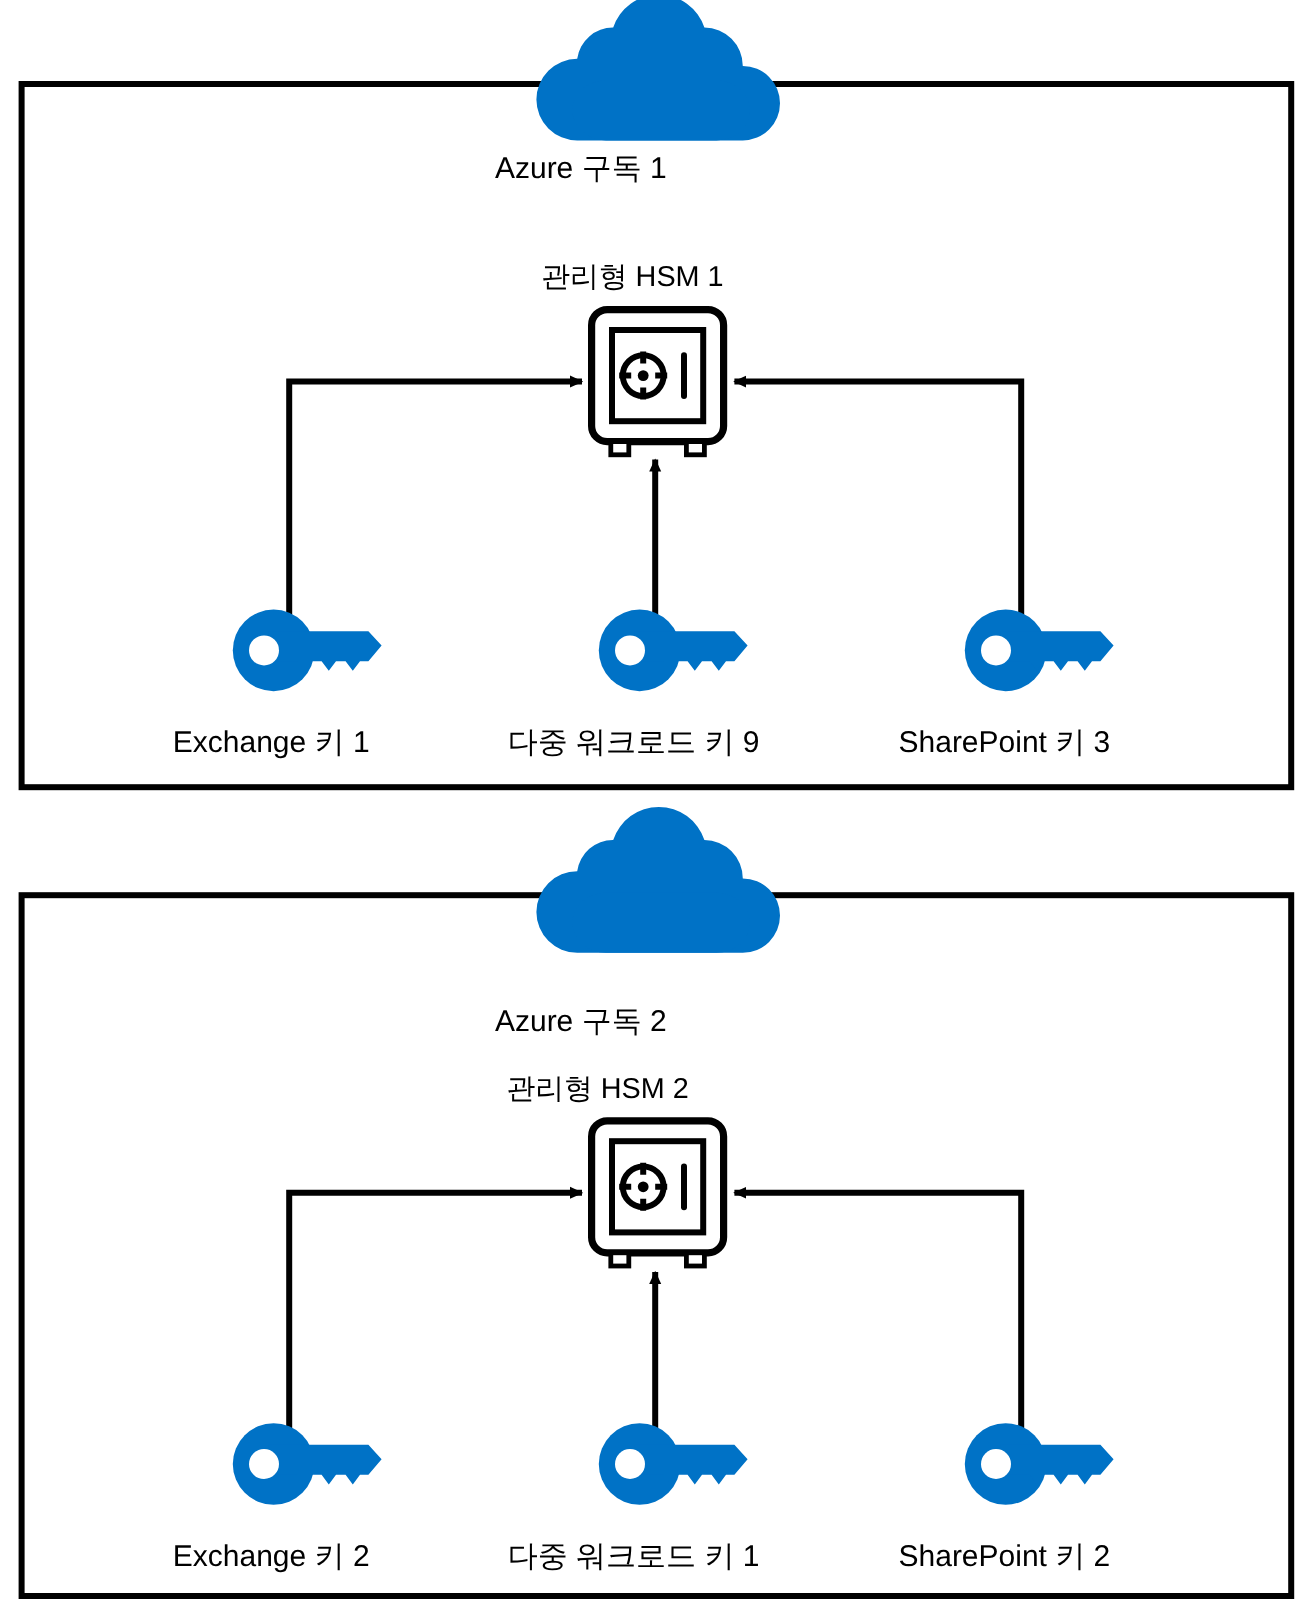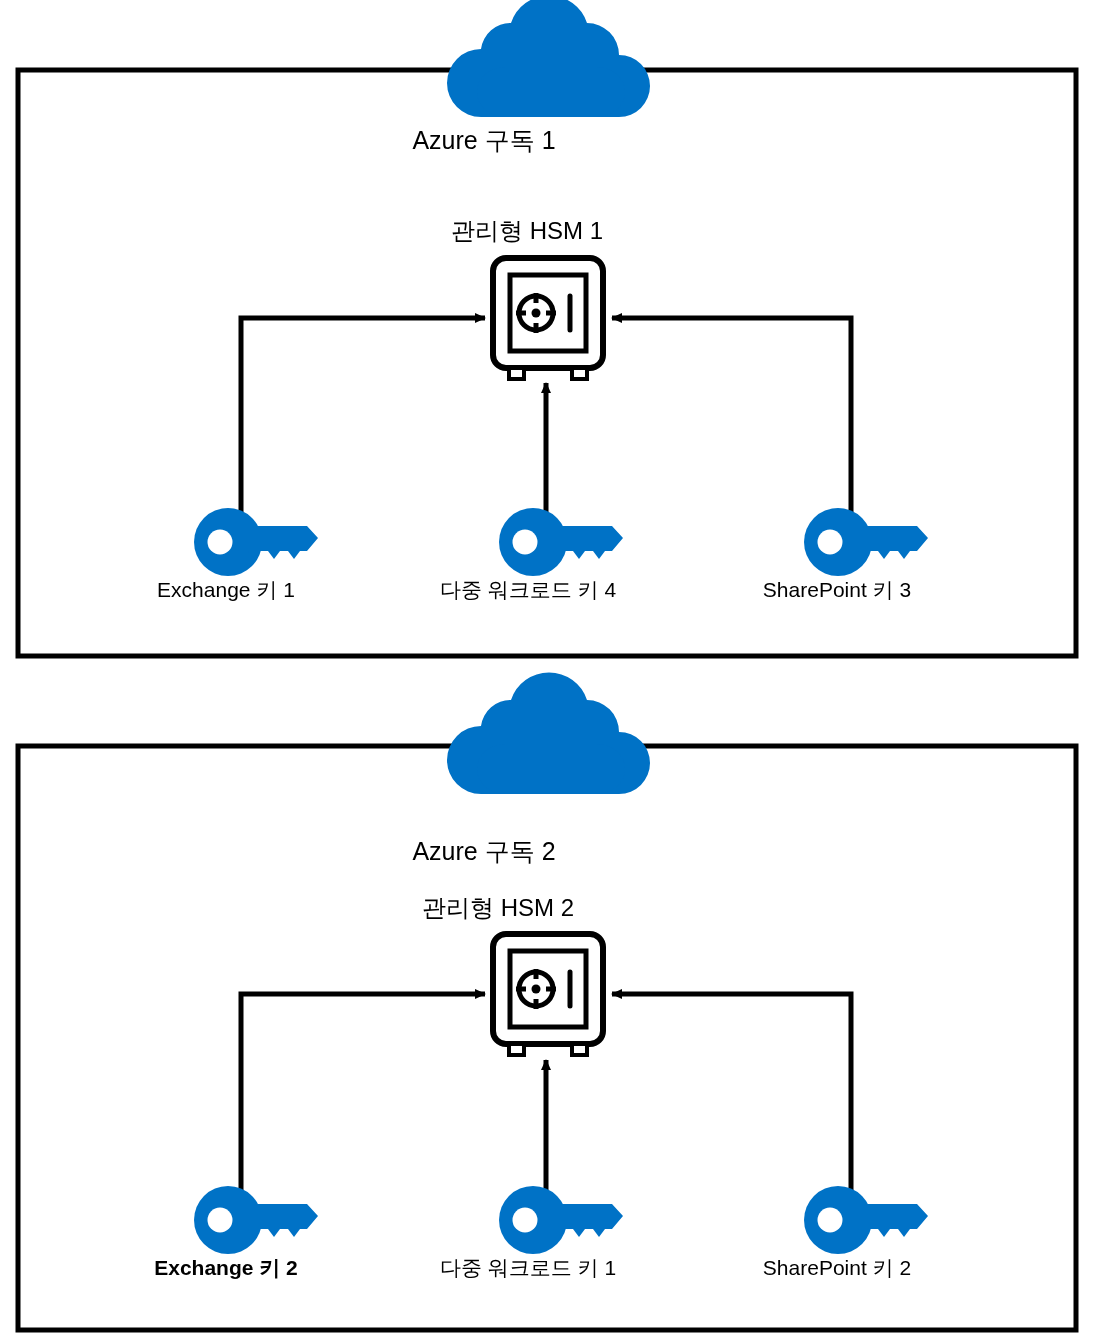--- a/index.html
+++ b/index.html
@@ -36,21 +36,22 @@
     transform: translateX(-50%);
     line-height: 1.1;
   }
   .label-subscription {
     font-size: 25px;
   }
   .label-hsm {
     font-size: 24px;
   }
   .label-key {
-    font-size: 21px;
+    font-size: 25px;
+    margin-top: 28px;
   }
 </style>
 </head>
 <body>
 
 <div class="diagram">
 
   <svg class="svg-layer" viewBox="0 0 1094 1337" xmlns="http://www.w3.org/2000/svg">
     <defs>
       <marker id="arrowRight" markerWidth="11" markerHeight="11" refX="10" refY="5.5" orient="auto" markerUnits="userSpaceOnUse">
@@ -146,27 +147,27 @@
         </g>
     </g>
   </svg>
 
   <div class="label label-subscription" style="left:484px; top:127px;">Azure 구독 1</div>
 
   <div class="label label-hsm" style="left:527px; top:218px;">관리형 HSM 1</div>
 
   <div class="label label-key" style="left:226px; top:578px;">Exchange 키 1</div>
 
-  <div class="label label-key" style="left:528px; top:578px;">다중 워크로드 키 4</div>
+  <div class="label label-key" style="left:528px; top:578px;">다중 워크로드 키 9</div>
 
   <div class="label label-key" style="left:837px; top:578px;">SharePoint 키 3</div>
 
   <div class="label label-subscription" style="left:484px; top:804px;margin-top:34px;">Azure 구독 2</div>
 
   <div class="label label-hsm" style="left:498px; top:895px;">관리형 HSM 2</div>
 
-  <div class="label label-key" style="left:226px; top:1256px;font-weight:bold;">Exchange 키 2</div>
+  <div class="label label-key" style="left:226px; top:1256px;">Exchange 키 2</div>
 
   <div class="label label-key" style="left:528px; top:1256px;">다중 워크로드 키 1</div>
 
   <div class="label label-key" style="left:837px; top:1256px;">SharePoint 키 2</div>
 
 </div>
 
 </body></html>

